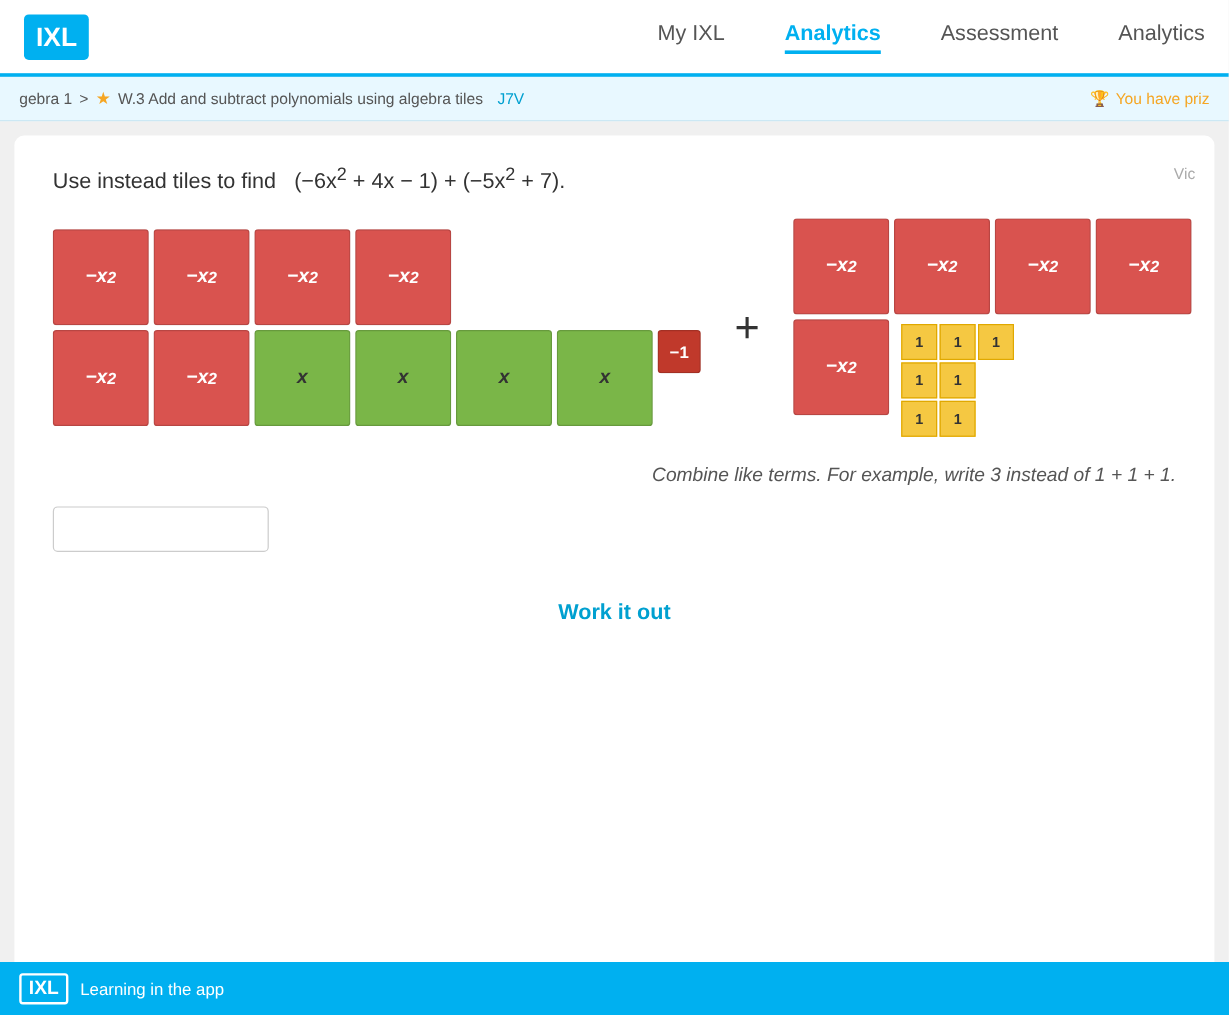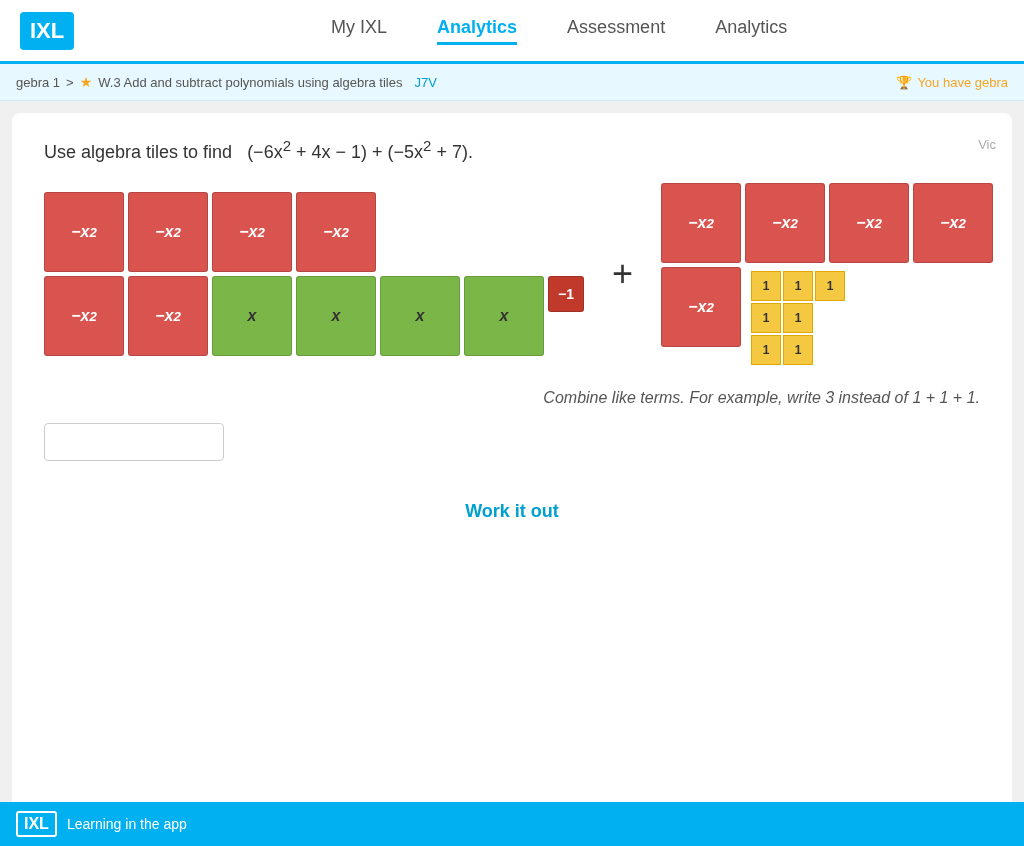--- a/index.html
+++ b/index.html
@@ -21,21 +21,21 @@
       font-weight: bold;
       font-size: 22px;
       padding: 6px 10px;
       border-radius: 4px;
       margin-right: 40px;
     }
     .nav-links {
       display: flex;
       gap: 50px;
       flex: 1;
-      justify-content: center;
+      justify-content: flex-end;
     }
     .nav-link {
       font-size: 18px;
       color: #555;
       cursor: pointer;
       text-decoration: none;
       padding-bottom: 4px;
     }
     .nav-link.active {
       color: #00b0f0;
@@ -250,30 +250,30 @@
 </div>
 
 <div class="breadcrumb">
   <span>gebra 1</span>
   <span>&gt;</span>
   <span class="star">★</span>
   <span>W.3 Add and subtract polynomials using algebra tiles</span>
   <span class="code">J7V</span>
   <div class="prize-area">
     <span>🏆</span>
-    <span>You have gebra</span>
+    <span>You have priz</span>
   </div>
 </div>
 
 <div class="main-content">
   <span class="vic-label">Vic</span>
 
   
   <div class="problem-text">
-    <span>Use algebra tiles to find</span>
+    <span>Use instead tiles to find</span>
     &nbsp;
     <span>
       (−6x<sup>2</sup> + 4x − 1) + (−5x<sup>2</sup> + 7).
     </span>
   </div>
 
   
   <div class="tiles-area">
 
     <div class="tiles-group">

